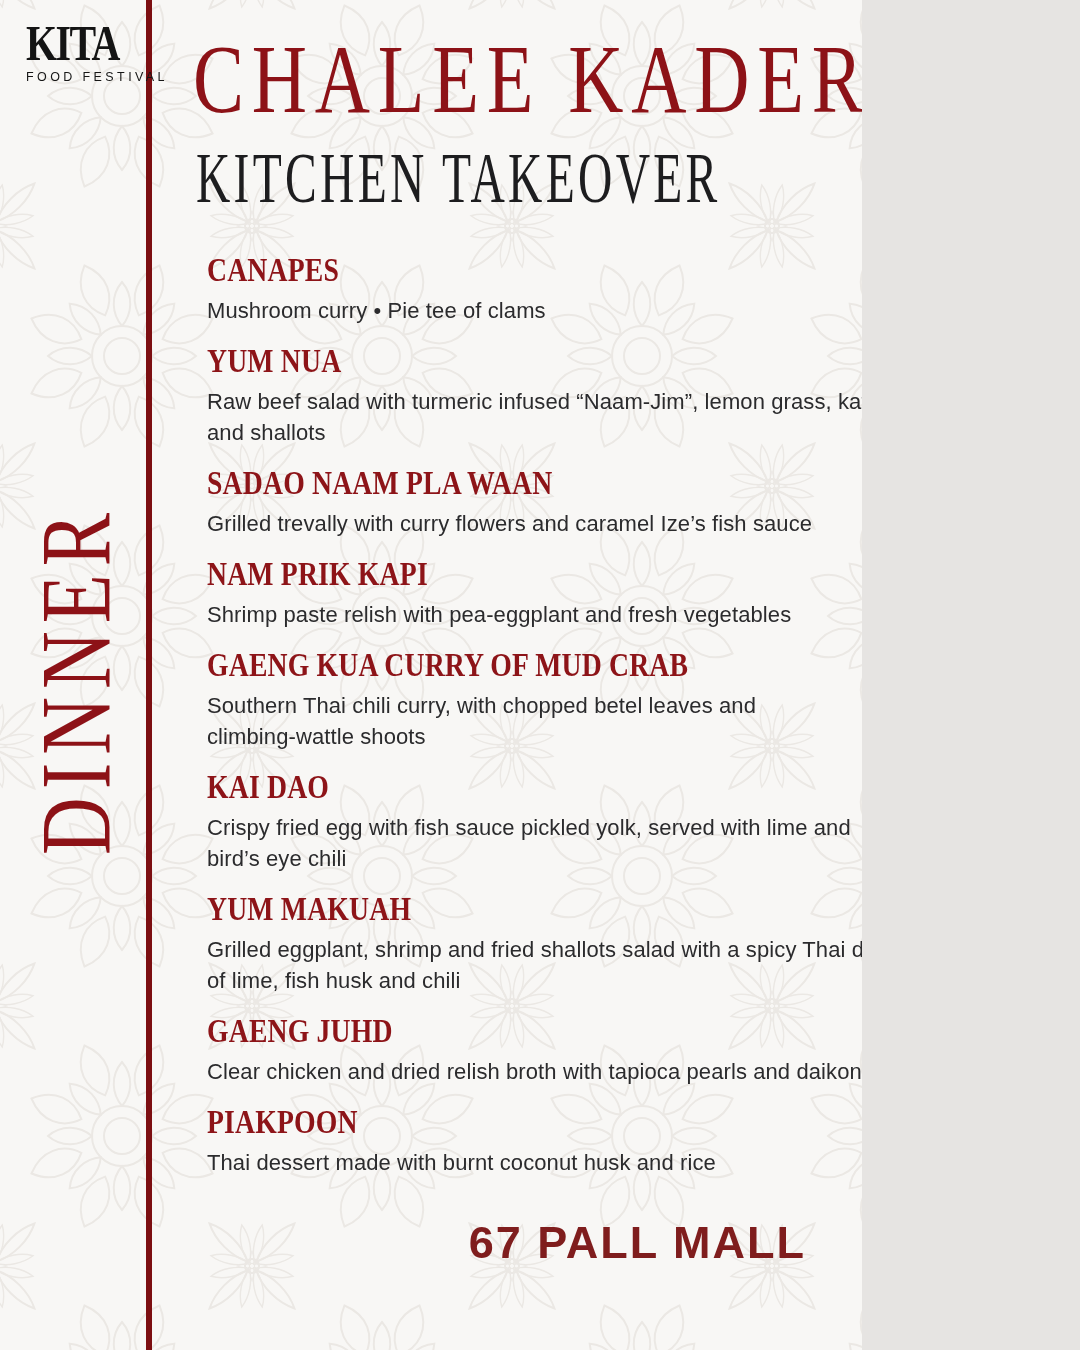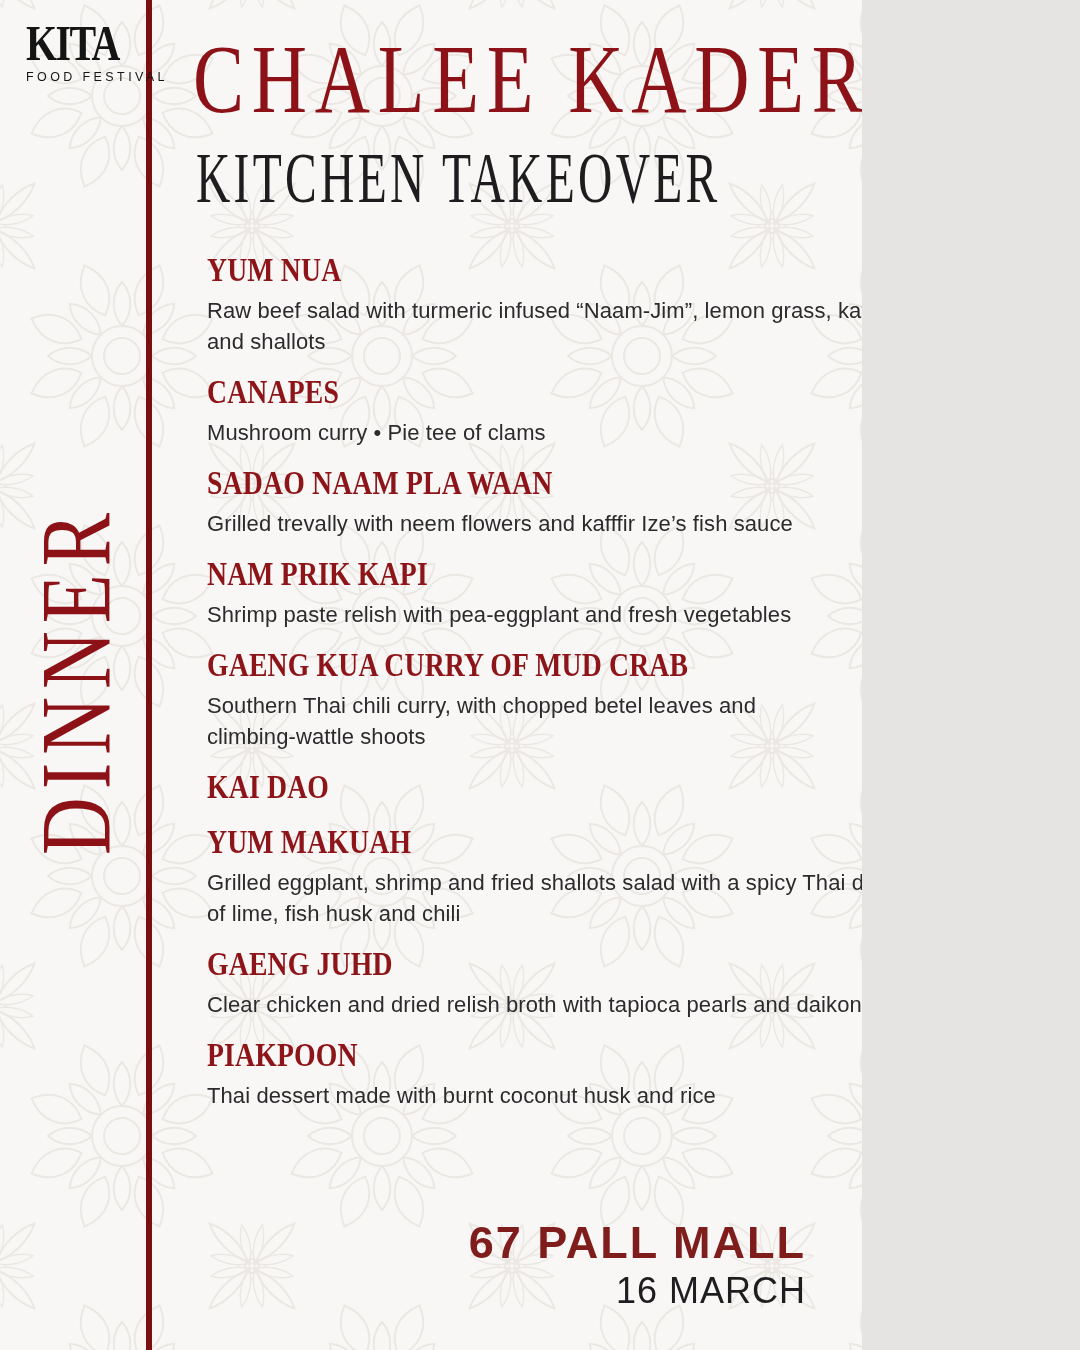--- a/index.html
+++ b/index.html
@@ -138,57 +138,58 @@
     <div class="logo-tag">FOOD FESTIVAL</div>
   </div>
 
   <div class="layer title">CHALEE KADER</div>
   <div class="layer subtitle">KITCHEN TAKEOVER</div>
 
   <div class="layer dinner">DINNER</div>
 
   <div class="layer menu">
     <div class="menu-section">
+      <h3>CANAPES</h3>
+      <p>Mushroom curry • Pie tee of clams</p>
+    </div>
+    <div class="menu-section">
       <h3>YUM NUA</h3>
       <p>Raw beef salad with turmeric infused “Naam-Jim”, lemon grass, kafffir
 and shallots</p>
     </div>
     <div class="menu-section">
-      <h3>CANAPES</h3>
-      <p>Mushroom curry • Pie tee of clams</p>
-    </div>
-    <div class="menu-section">
       <h3>SADAO NAAM PLA WAAN</h3>
-      <p>Grilled trevally with neem flowers and kafffir Ize’s fish sauce</p>
+      <p>Grilled trevally with curry flowers and caramel Ize’s fish sauce</p>
     </div>
     <div class="menu-section">
       <h3>NAM PRIK KAPI</h3>
       <p>Shrimp paste relish with pea-eggplant and fresh vegetables</p>
     </div>
     <div class="menu-section">
       <h3>GAENG KUA CURRY OF MUD CRAB</h3>
       <p>Southern Thai chili curry, with chopped betel leaves and
 climbing-wattle shoots</p>
     </div>
     <div class="menu-section">
       <h3>KAI DAO</h3>
+      <p>Crispy fried egg with fish sauce pickled yolk, served with lime and
+bird’s eye chili</p>
     </div>
     <div class="menu-section">
       <h3>YUM MAKUAH</h3>
       <p>Grilled eggplant, shrimp and fried shallots salad with a spicy Thai dressing
 of lime, fish husk and chili</p>
     </div>
     <div class="menu-section">
       <h3>GAENG JUHD</h3>
       <p>Clear chicken and dried relish broth with tapioca pearls and daikon</p>
     </div>
     <div class="menu-section">
       <h3>PIAKPOON</h3>
       <p>Thai dessert made with burnt coconut husk and rice</p>
     </div>
   </div>
 
   <div class="layer footer">
     <div class="venue">67 PALL MALL</div>
-    <div class="date">16 MARCH</div>
   </div>
 
 </div>
 
 </body></html>

